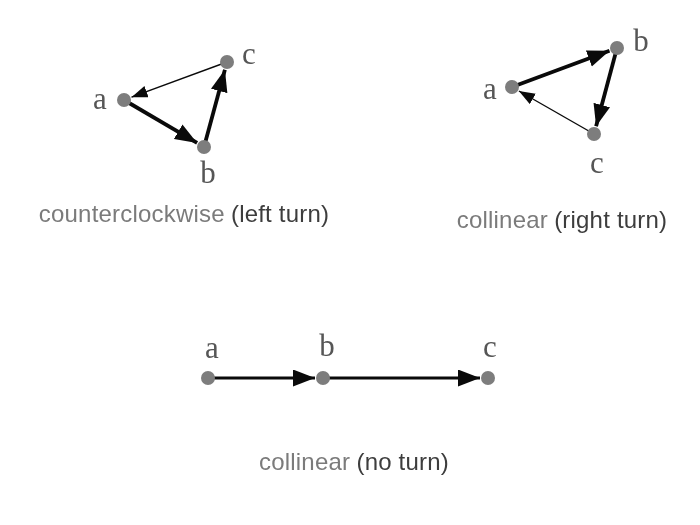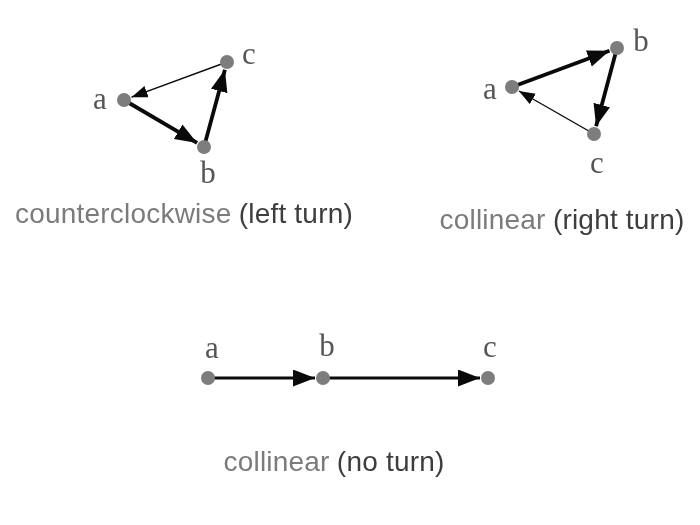--- a/index.html
+++ b/index.html
@@ -10,21 +10,21 @@
     height: 525px;
     background: #ffffff;
     overflow: hidden;
     font-family: "Liberation Sans", sans-serif;
   }
   .stage svg { position: absolute; left: 0; top: 0; }
   .caption {
     position: absolute;
     transform: translate(-50%, -50%);
     white-space: nowrap;
-    font-size: 28px;
+    font-size: 24px;
     letter-spacing: 0.2px;
     color: #7b7b7b;
   }
   .caption .paren {
     margin-left: 0.26em;
     color: #3d3d3d;
   }
   .point-label {
     font-family: "Liberation Serif", "DejaVu Serif", serif;
     font-size: 31px;
@@ -82,17 +82,17 @@
     </svg>
 
   <div class="caption" style="left:184px; top:214px;">
     <span>counterclockwise</span><span class="paren">(left turn)</span>
   </div>
 
   <div class="caption" style="left:562px; top:220px;">
     <span>collinear</span><span class="paren">(right turn)</span>
   </div>
 
-  <div class="caption" style="left:334px; top:462px;">
+  <div class="caption" style="left:354px; top:462px;">
     <span>collinear</span><span class="paren">(no turn)</span>
   </div>
 
 </div>
 
 </body></html>

